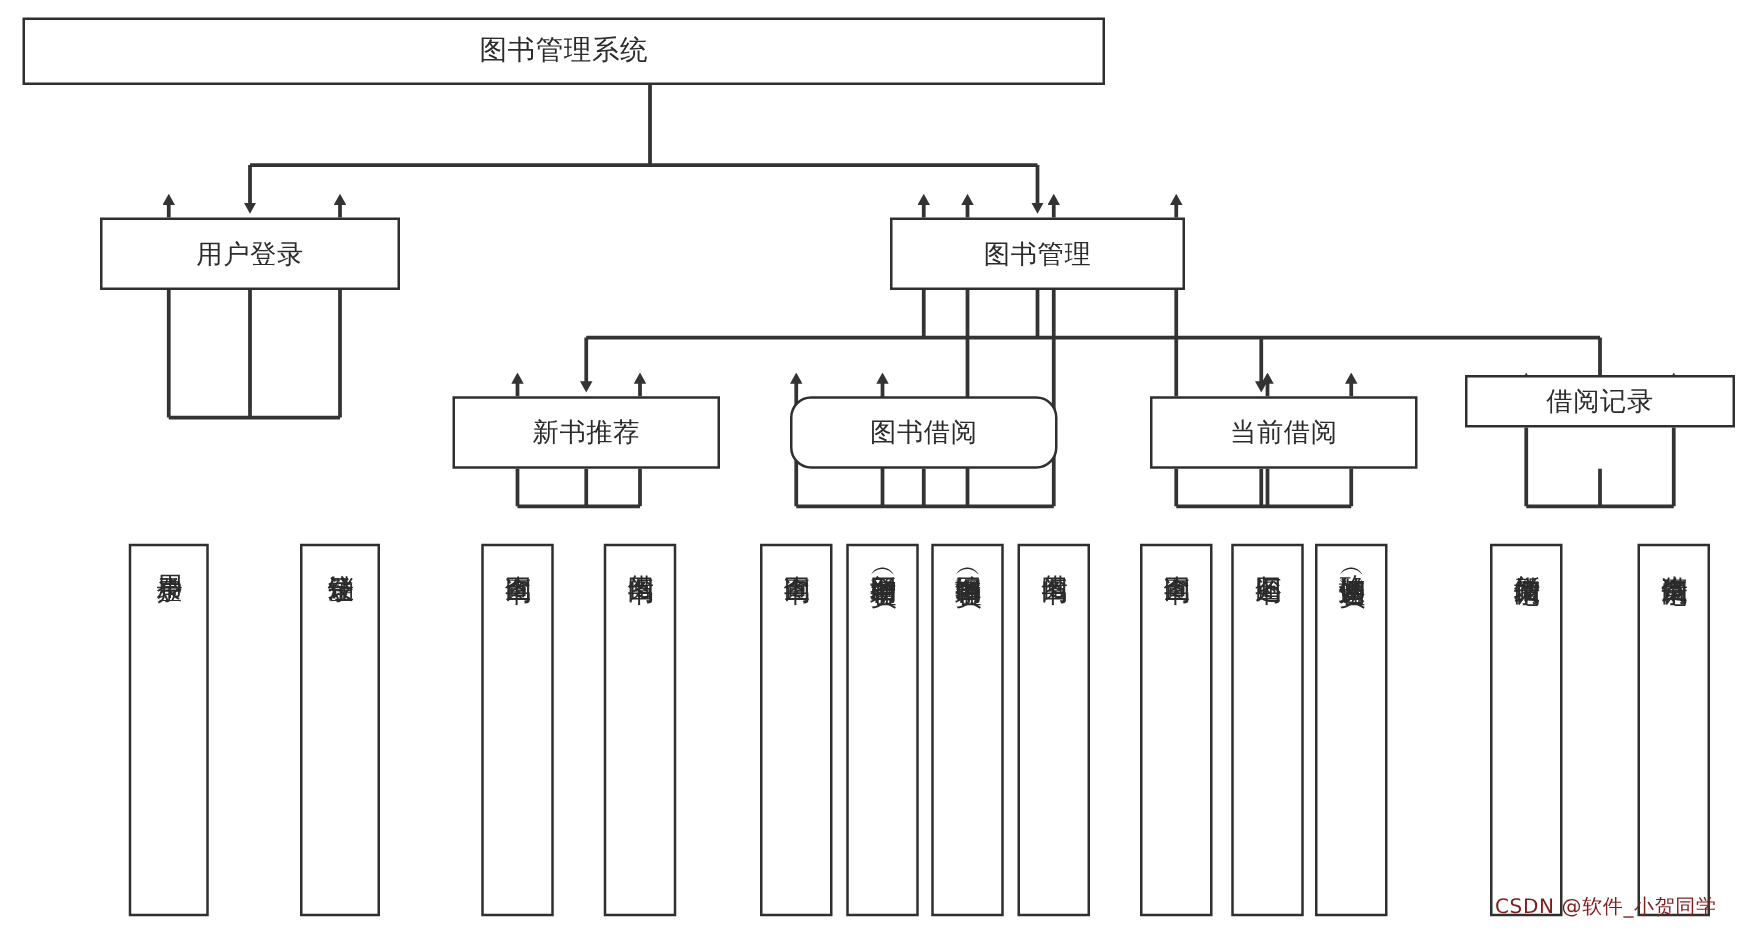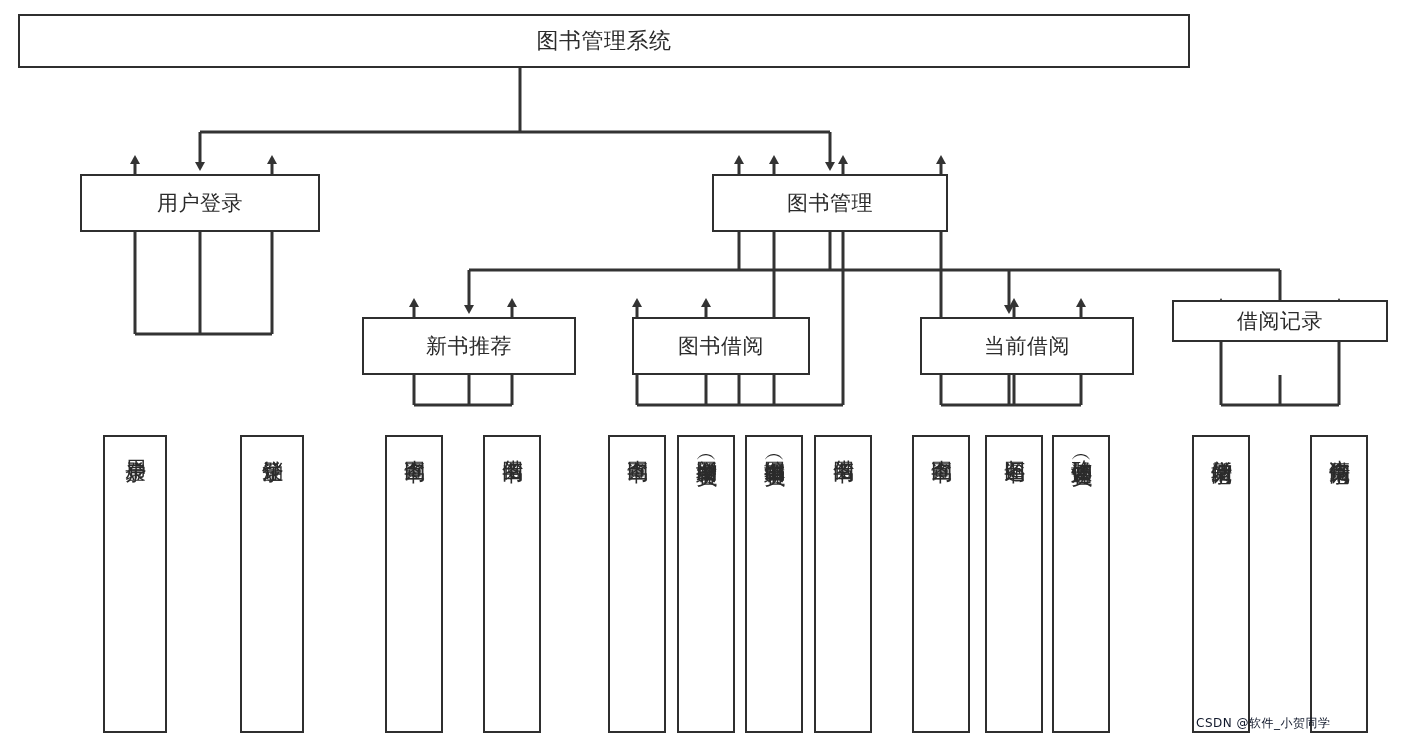--- a/index.html
+++ b/index.html
@@ -53,22 +53,22 @@
     text-orientation: upright;
     font-size: 21px;
     line-height: 1.12;
     letter-spacing: 1px;
     white-space: normal;
     max-height: 100%;
   }
   .node.root .label { font-size: 22px; }
   .watermark {
     position: absolute;
-    color: #0f172a;
-    font-size: 12px;
+    color: #7f1d1d;
+    font-size: 16px;
     letter-spacing: 0.5px;
     white-space: nowrap;
     z-index: 3;
   }
 </style>
 </head>
 <body>
 
 <div id="canvas">
 
@@ -108,35 +108,35 @@
         <path d="M941,405 L941,163" marker-end="url(#arrowhead)"></path>
         <path d="M1014,405 L1014,306" marker-end="url(#arrowhead)"></path>
         <path d="M1081,405 L1081,306" marker-end="url(#arrowhead)"></path>
         <path d="M1280,375 L1280,405"></path>
         <path d="M1221,405 L1339,405"></path>
         <path d="M1221,405 L1221,306" marker-end="url(#arrowhead)"></path>
         <path d="M1339,405 L1339,306" marker-end="url(#arrowhead)"></path>
       </g>
   </svg>
 
-  <div class="node root horiz" id="node-root" style="left: 18px; top: 14px; width: 1172px; height: 54px;">
+  <div class="node root horiz" id="node-root" style="left: 18px; top: 14px; width: 866px; height: 54px;">
     <span class="label">图书管理系统</span>
   </div>
 
   <div id="node-container">
       <div class="node horiz" style="left: 80px; top: 174px; width: 240px; height: 58px;">
         <span class="label">用户登录</span>
       </div>
       <div class="node horiz" style="left: 712px; top: 174px; width: 236px; height: 58px; text-align: right;">
         <span class="label">图书管理</span>
       </div>
       <div class="node horiz" style="left: 362px; top: 317px; width: 214px; height: 58px;">
         <span class="label">新书推荐</span>
       </div>
-      <div class="node horiz" style="left: 632px; top: 317px; width: 178px; height: 58px;">
+      <div class="node horiz" style="left: 632px; top: 317px; width: 214px; height: 58px; border-radius: 17px;">
         <span class="label">图书借阅</span>
       </div>
       <div class="node horiz" style="left: 902px; top: 317px; width: 214px; height: 58px; margin-left: 18px;">
         <span class="label">当前借阅</span>
       </div>
       <div class="node horiz" style="left: 1172px; top: 300px; width: 216px; height: 42px;">
         <span class="label">借阅记录</span>
       </div>
       <div class="node vert" style="left: 103px; top: 435px; width: 64px; height: 298px;">
         <span class="label">用户登录</span>

